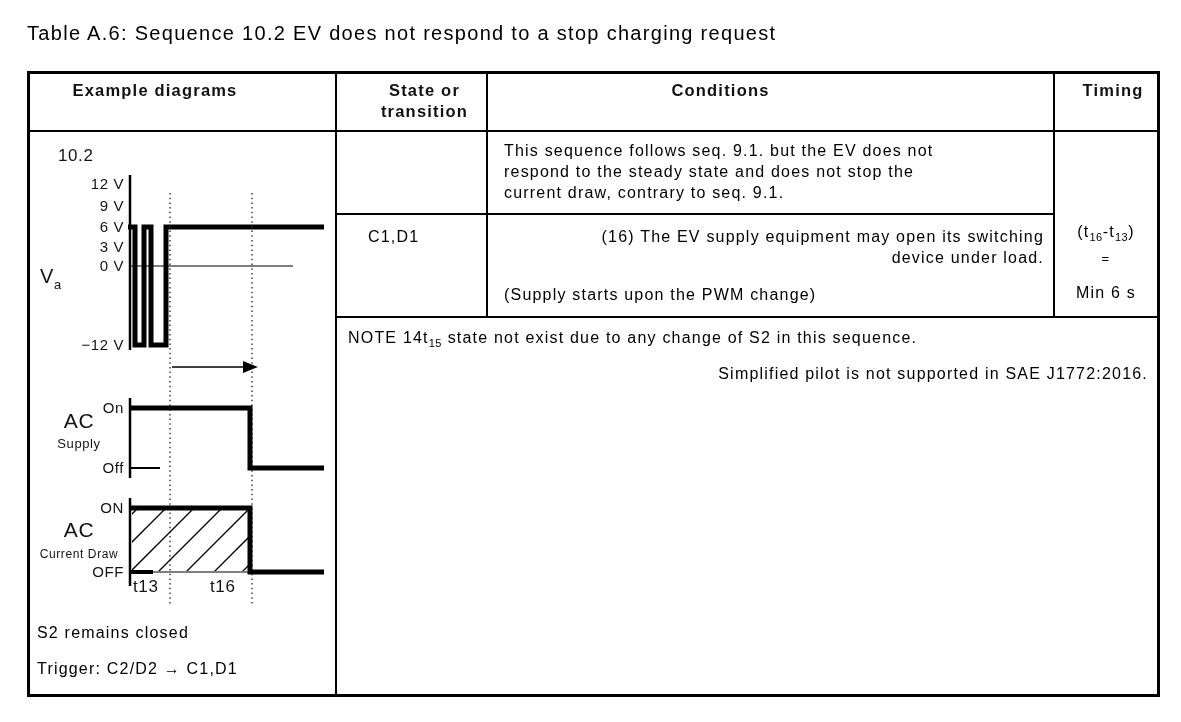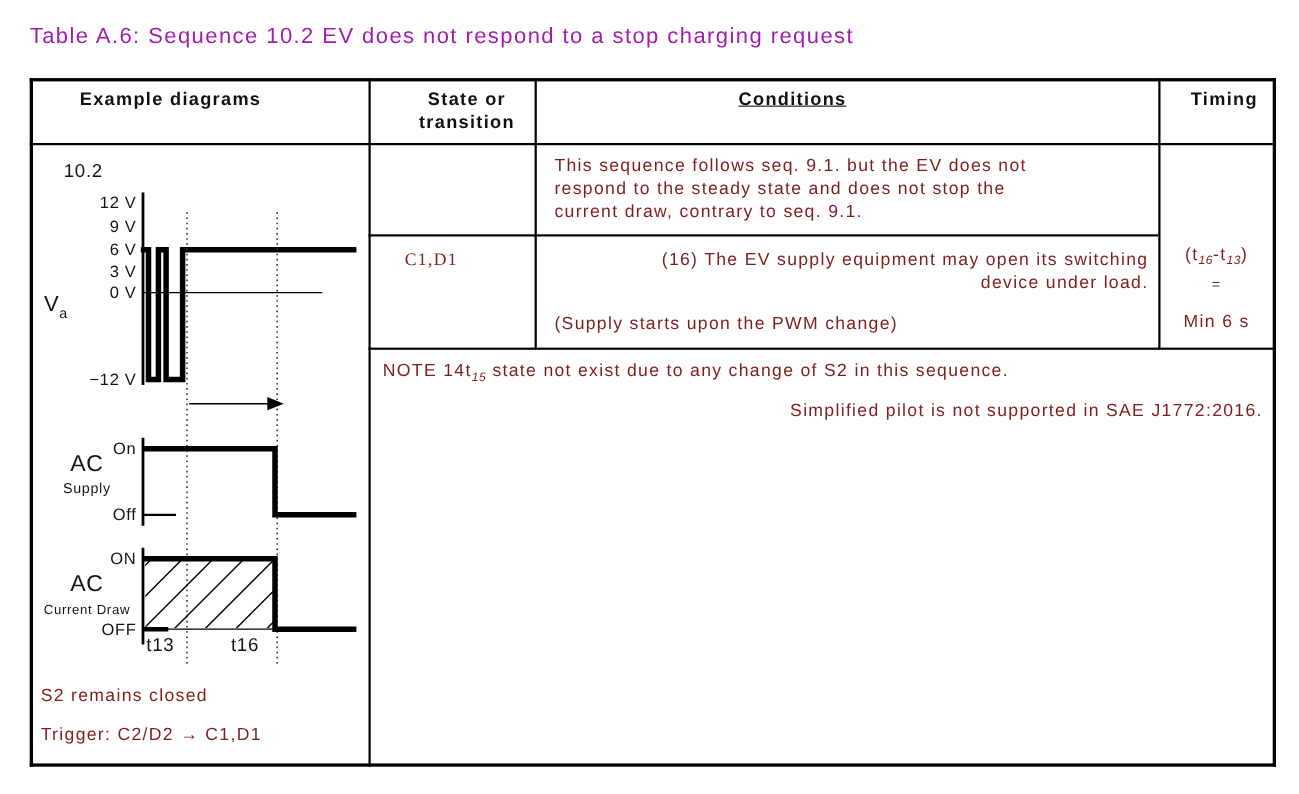--- a/index.html
+++ b/index.html
@@ -1,26 +1,26 @@
 <!DOCTYPE html>
 <html><head>
 <meta charset="utf-8">
 <style>
   html,body{margin:0;padding:0;background:#fff;}
   #page{position:relative;width:1181px;height:722px;background:#ffffff;overflow:hidden;
         font-family:"Liberation Sans",sans-serif;color:#111;}
   .abs{position:absolute;}
   .line{position:absolute;background:#000;}
-  .title{position:absolute;left:27px;top:22px;font-size:20px;letter-spacing:1.3px;color:#a21caf;}
+  .title{position:absolute;left:27px;top:22px;font-size:20px;letter-spacing:1.3px;color:#000000;}
   .hdr{position:absolute;font-weight:bold;font-size:16.5px;letter-spacing:1.2px;line-height:21px;
        text-align:center;white-space:pre-line;color:#111;}
   .cell{position:absolute;font-size:16px;letter-spacing:1.2px;line-height:21px;
-        white-space:pre-line;color:#7f1d1d;}
+        white-space:pre-line;color:#000000;}
   .ctr{text-align:center;}
-  sub.s{font-size:11px;letter-spacing:0.5px;vertical-align:-4px;line-height:0;font-style:italic;}
+  sub.s{font-size:11px;letter-spacing:0.5px;vertical-align:-4px;line-height:0;}
   .note-label{}
   svg text{font-family:"Liberation Sans",sans-serif;fill:#141414;letter-spacing:0.6px;}
 </style>
 </head>
 <body>
 
 <div id="page">
 
   <div class="title">Table A.6: Sequence 10.2 EV does not respond to a stop charging request</div>
 
@@ -31,28 +31,28 @@
   <div class="line" style="left:27px;top:130px;width:1133px;height:2px;"></div>
   <div class="line" style="left:335px;top:71px;width:2px;height:626px;"></div>
   <div class="line" style="left:486px;top:71px;width:2px;height:247px;"></div>
   <div class="line" style="left:1053px;top:71px;width:2px;height:247px;"></div>
   <div class="line" style="left:335px;top:213px;width:718px;height:2px;"></div>
   <div class="line" style="left:335px;top:316px;width:825px;height:2px;"></div>
 
   <div class="hdr" style="left:27px;top:80px;width:256px;">Example diagrams</div>
   <div class="hdr" style="left:337px;top:80px;width:175px;">State or
 transition</div>
-  <div class="hdr" style="left:488px;top:80px;width:465px;text-decoration:underline;">Conditions</div>
+  <div class="hdr" style="left:488px;top:80px;width:465px;">Conditions</div>
   <div class="hdr" style="left:1055px;top:80px;width:116px;">Timing</div>
 
   <div class="cell" style="left:504px;top:140px;width:540px;">This sequence follows seq. 9.1. but the EV does not
 respond to the steady state and does not stop the
 current draw, contrary to seq. 9.1.</div>
 
-  <div class="cell" style="left:368px;top:226px;font-family:Liberation Serif, serif;">C1,D1</div>
+  <div class="cell" style="left:368px;top:226px;">C1,D1</div>
   <div class="cell" style="left:504px;top:226px;width:540px;text-align:right;">(16) The EV supply equipment may open its switching
 device under load.</div>
   <div class="cell" style="left:504px;top:284px;width:540px;">(Supply starts upon the PWM change)</div>
 
   <div class="cell ctr" style="left:1055px;top:221px;width:102px;"><span>(t</span><sub class="s">16</sub><span>-t</span><sub class="s">13</sub><span>)</span></div>
   <div class="cell ctr" style="left:1055px;top:248px;width:102px;font-size:13px;">=</div>
   <div class="cell ctr" style="left:1055px;top:282px;width:102px;">Min 6 s</div>
 
   <div class="cell" style="left:348px;top:327px;width:800px;"><span class="note-label">NOTE 14</span><span>t</span><sub class="s">15</sub><span> state not exist due to any change of S2 in this sequence.</span></div>
   <div class="cell" style="left:348px;top:363px;width:800px;text-align:right;">Simplified pilot is not supported in SAE J1772:2016.</div>

